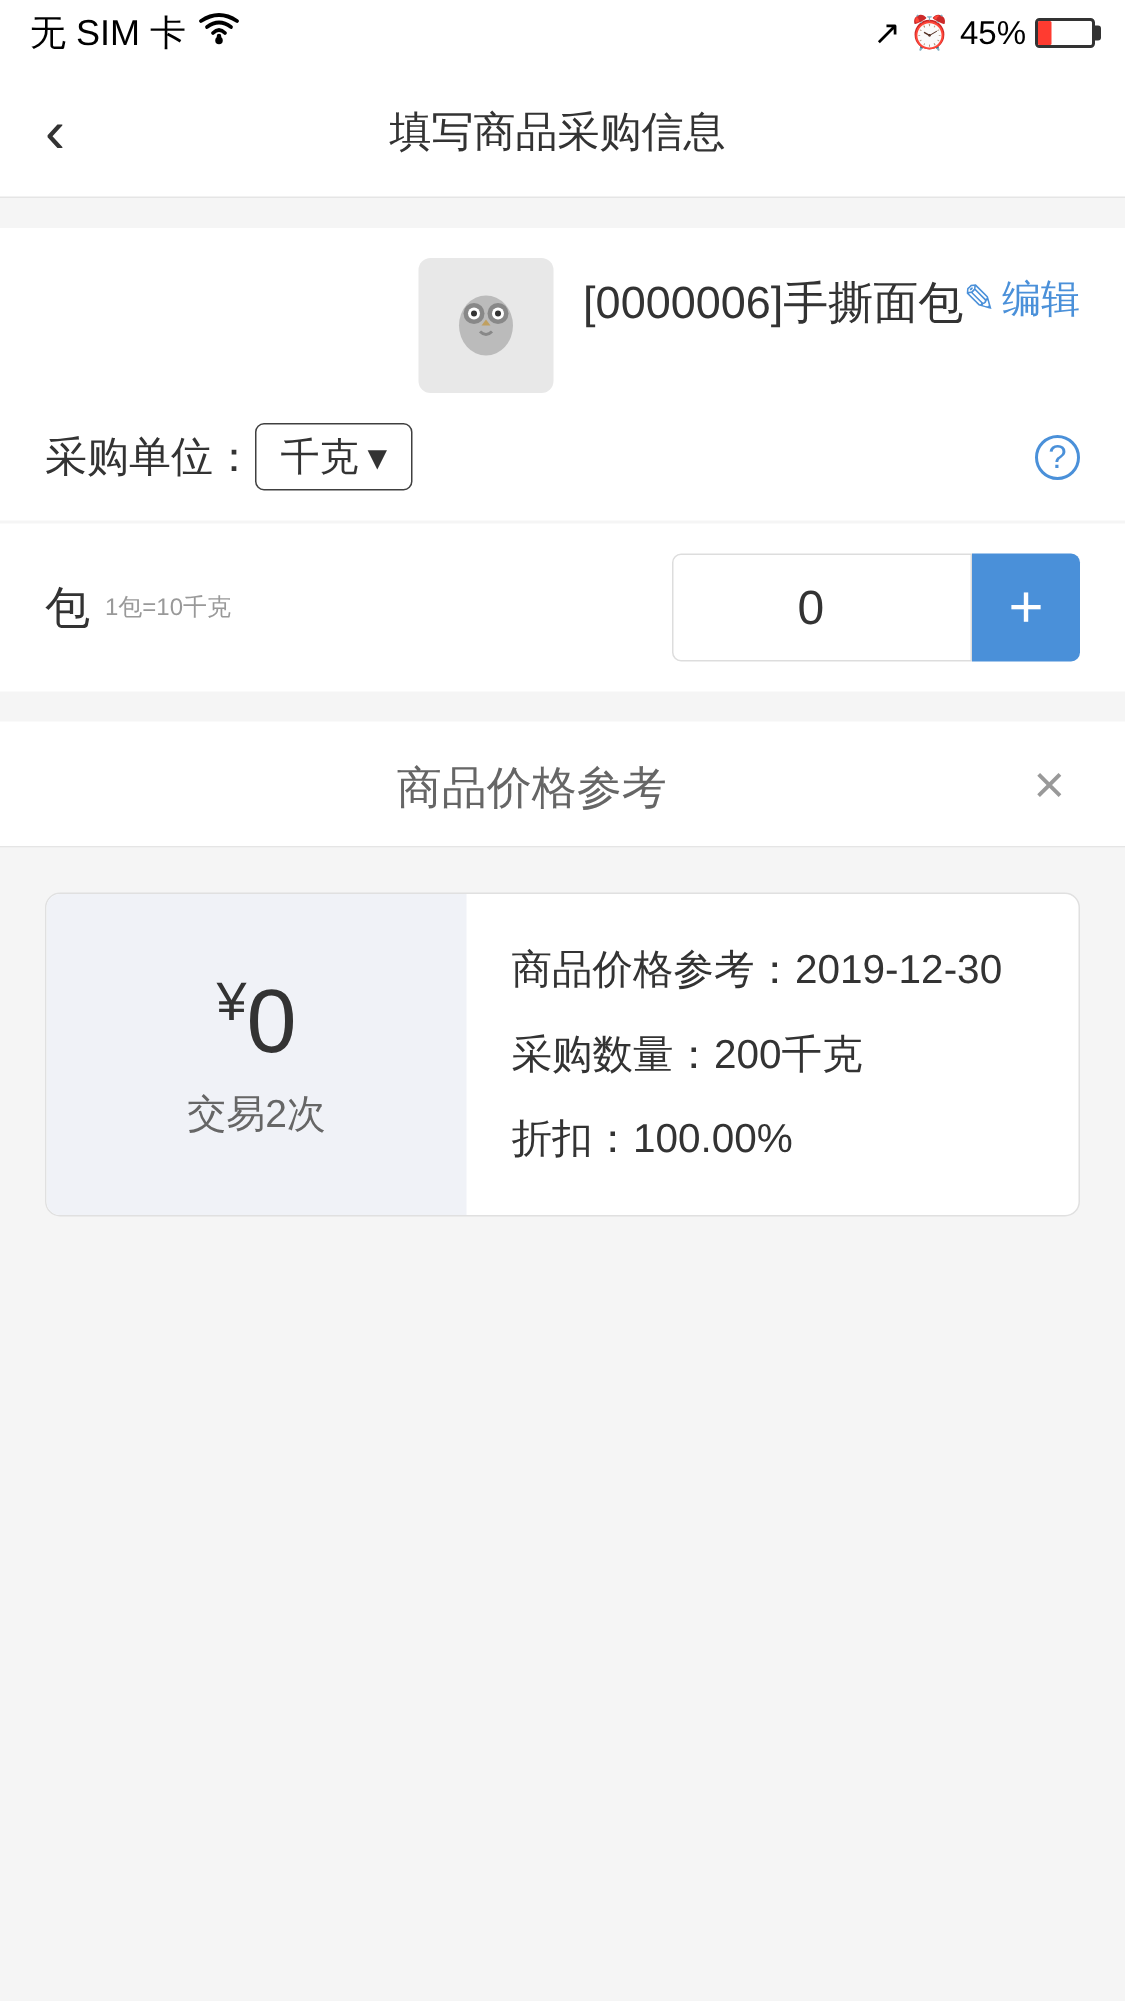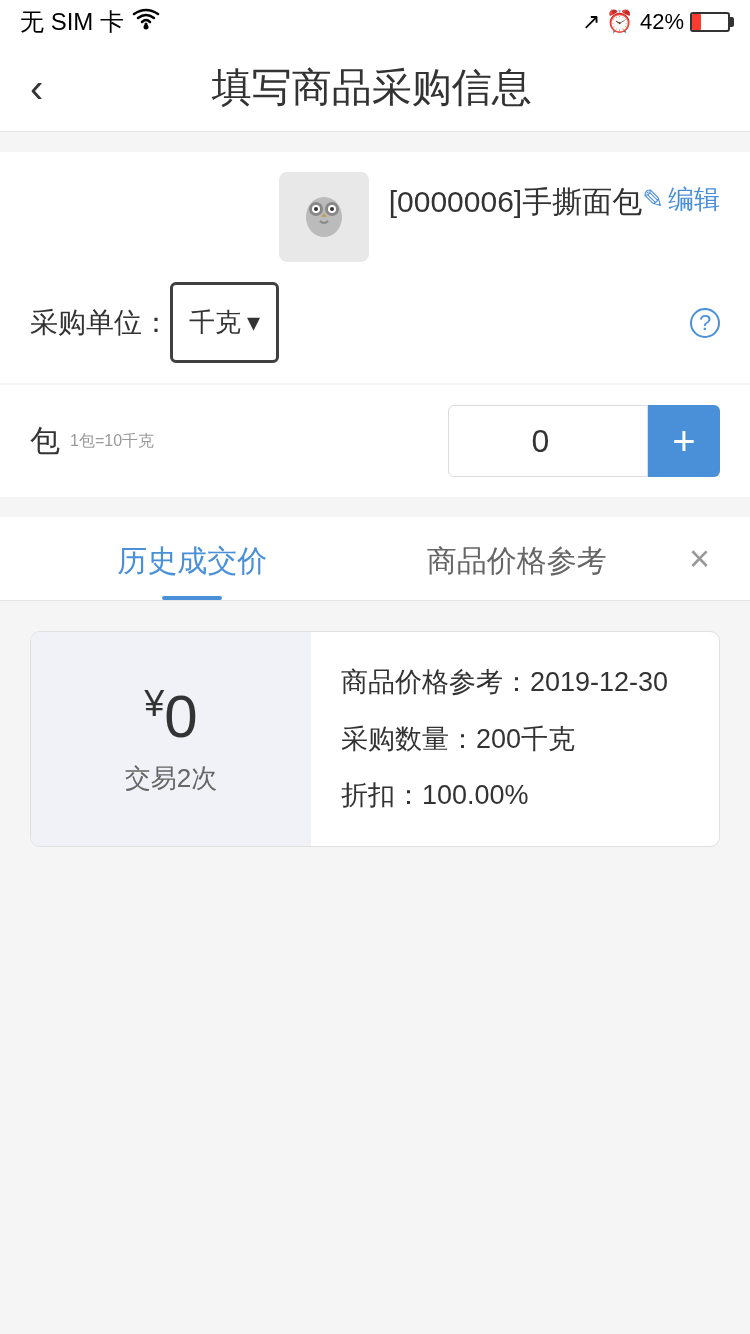--- a/index.html
+++ b/index.html
@@ -64,21 +64,21 @@
     .nav-back {
       font-size: 40px;
       color: #333;
       cursor: pointer;
       margin-right: 20px;
       line-height: 1;
     }
     .nav-title {
       flex: 1;
       text-align: center;
-      font-size: 40px;
+      font-size: 28px;
       font-weight: 500;
       color: #333;
       margin-right: 40px;
     }
 
     
     .product-card {
       background: #fff;
       padding: 20px 30px;
       margin-top: 20px;
@@ -122,23 +122,23 @@
       white-space: nowrap;
       margin-top: 10px;
     }
     .product-unit-row {
       display: flex;
       align-items: center;
       justify-content: space-between;
       margin-top: 20px;
     }
     .unit-select {
-      border: 3px solid #404040;
+      border: 1px solid #404040;
       border-radius: 6px;
-      padding: 20px 16px;
+      padding: 4px 16px;
       font-size: 26px;
       color: #333;
       background: #fff;
       display: flex;
       align-items: center;
       gap: 6px;
     }
     .price-ref {
       font-size: 28px;
       color: #4a90d9;
@@ -295,21 +295,21 @@
         <path d="M10 14 Q14 10 18 14" stroke="#000" stroke-width="2.5" fill="none" stroke-linecap="round"></path>
         <path d="M6 10 Q14 4 22 10" stroke="#000" stroke-width="2.5" fill="none" stroke-linecap="round"></path>
         <path d="M2 6 Q14 -2 26 6" stroke="#000" stroke-width="2.5" fill="none" stroke-linecap="round"></path>
         <circle cx="14" cy="19" r="2.5" fill="#000"></circle>
       </svg>
     </span>
   </div>
   <div class="status-right">
     <span>↗</span>
     <span>⏰</span>
-    <span>42%</span>
+    <span>45%</span>
     <span class="battery-icon">
       <span class="battery-fill"></span>
     </span>
   </div>
 </div>
 
 <div class="nav-bar">
   <span class="nav-back">‹</span>
   <span class="nav-title">填写商品采购信息</span>
 </div>
@@ -363,23 +363,20 @@
     <span style="font-size:30px; font-weight:500;">包</span>
     <span style="font-size:16px; color:#999;">1包=10千克</span>
   </div>
   <div class="qty-controls">
     <input class="qty-input" type="number" value="0" style="border-radius: 6px 0px 0px 6px;">
     <div class="qty-plus-btn">+</div>
   </div>
 </div>
 
 <div class="tabs-bar">
-  <div class="tab-item active">
-    <span>历史成交价</span>
-  </div>
   <div class="tab-item">
     <span>商品价格参考</span>
   </div>
   <span class="tab-close">×</span>
 </div>
 
 <div class="main-content">
   <div class="price-card-container">
     <div class="price-card">
       <div class="price-card-left">

